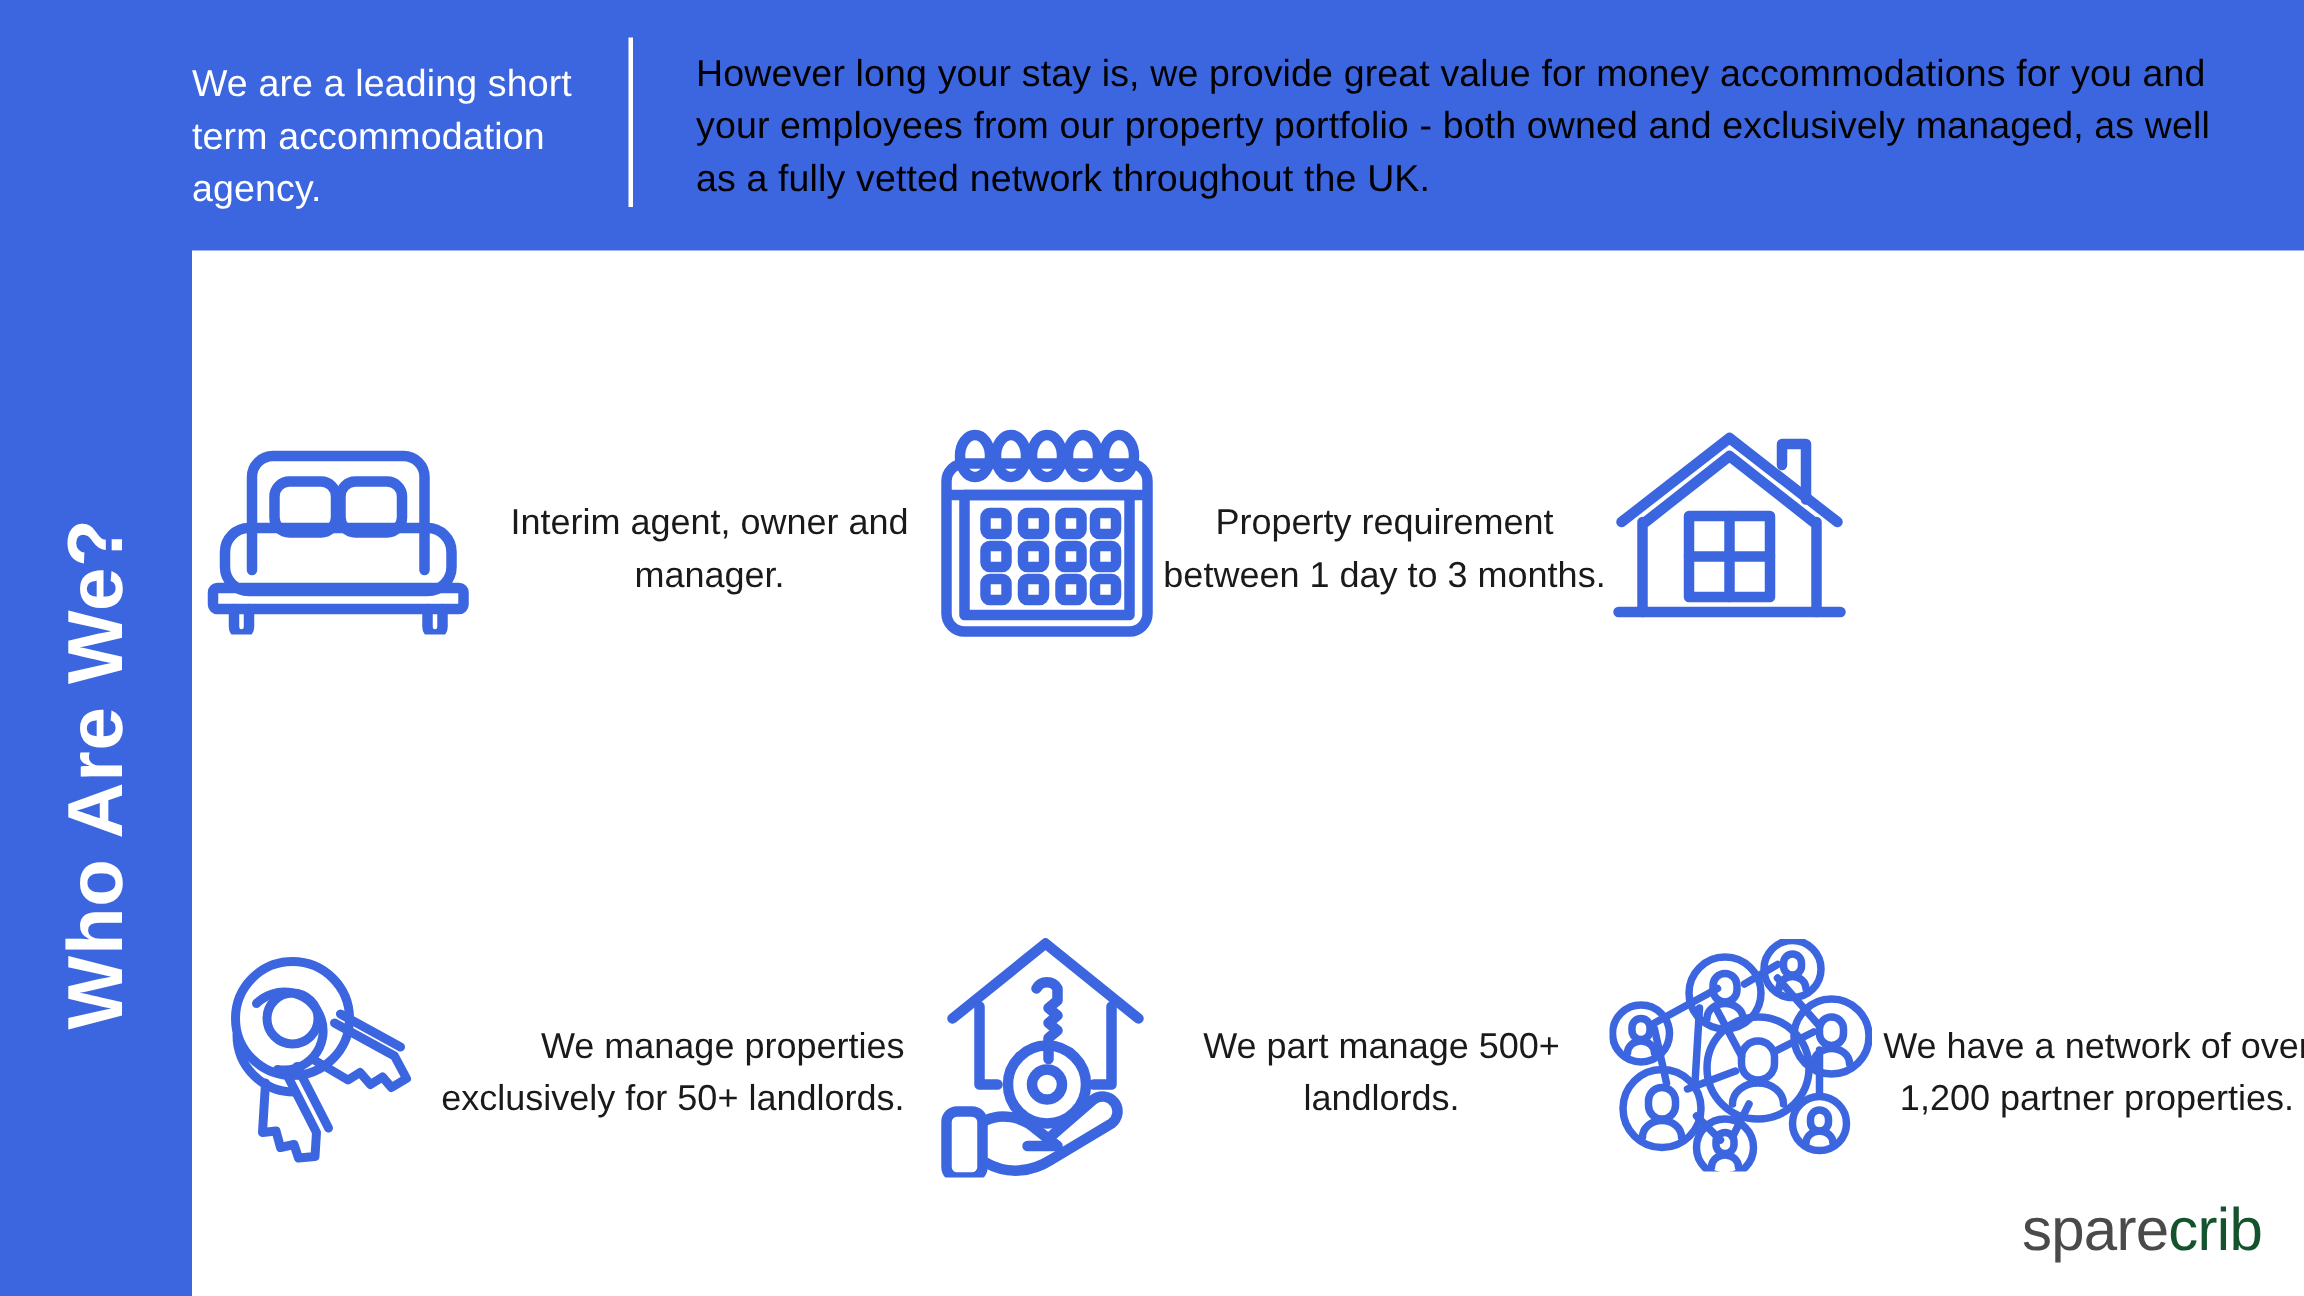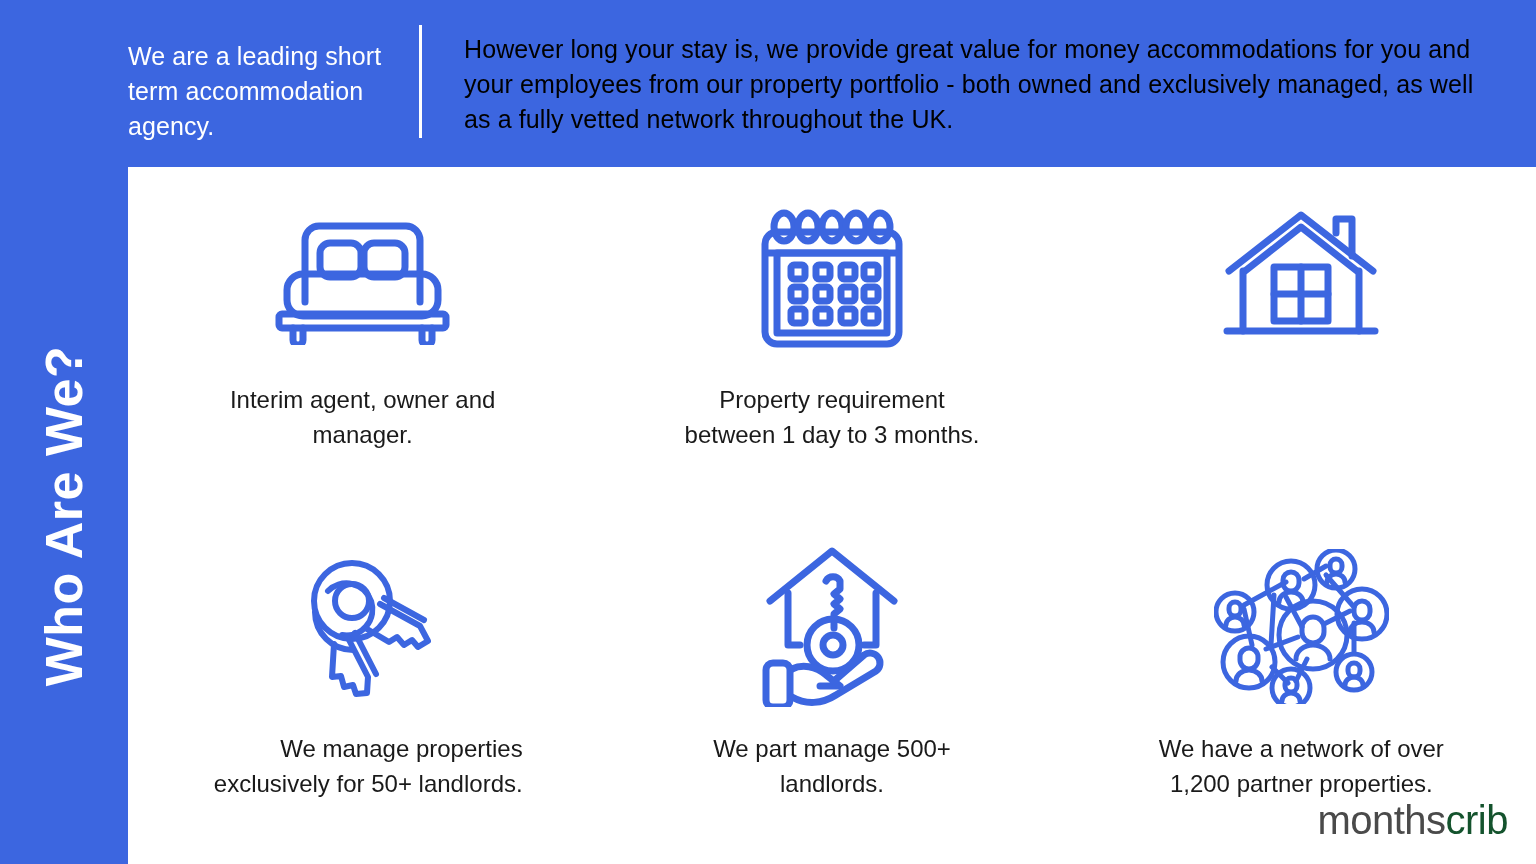--- a/index.html
+++ b/index.html
@@ -78,21 +78,20 @@
     position:absolute;
     left:0; top:0;
     width:1408px; height:697px;
     display:grid;
     grid-template-columns:repeat(3,1fr);
     grid-template-rows:repeat(2,1fr);
   }
   .cell{
     position:relative;
     display:flex;
-    flex-direction:column;
     align-items:center;
     padding-top:28px;
   }
   .cell .icon-wrap{
     height:165px;
     display:flex;
     align-items:center;
     justify-content:center;
   }
   .cell .caption{
@@ -296,17 +295,17 @@
               <path d="M131 136 a9 8 0 0 1 18 0"></path>
             </g>
           </svg>
         </div>
         <div class="caption">We have a network of over 1,200 partner properties.</div>
       </div>
 
     </div>
 
     <div class="logo">
-      <span class="spare">months</span><span class="crib">crib</span>
+      <span class="spare">spare</span><span class="crib">crib</span>
     </div>
   </div>
 
 </div>
 
 </body></html>

